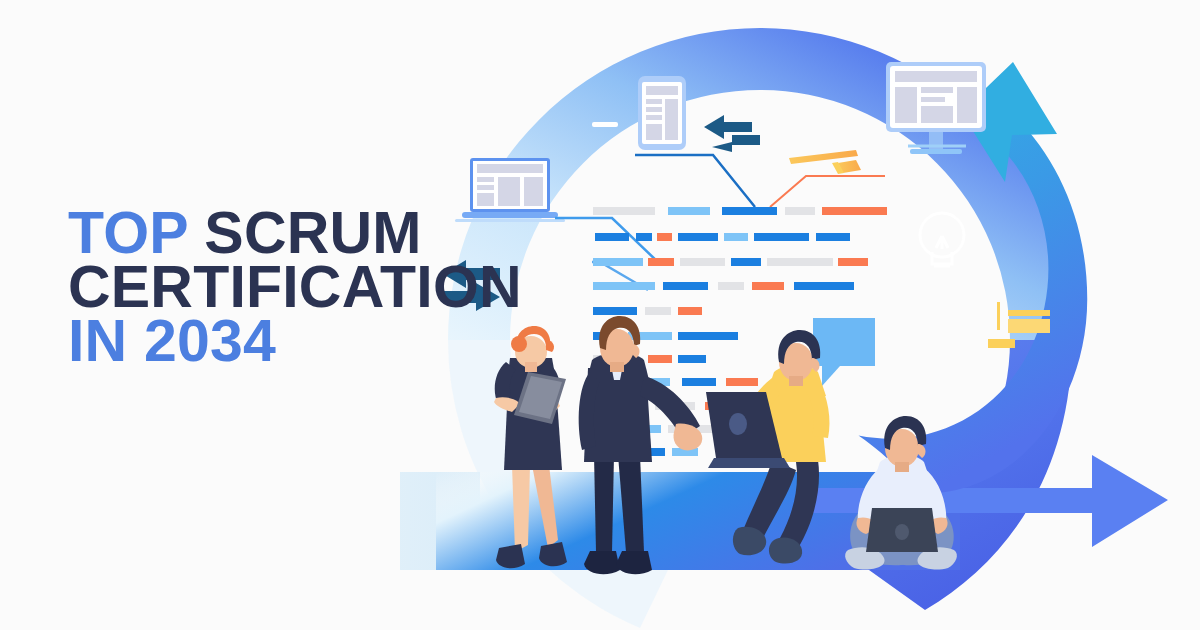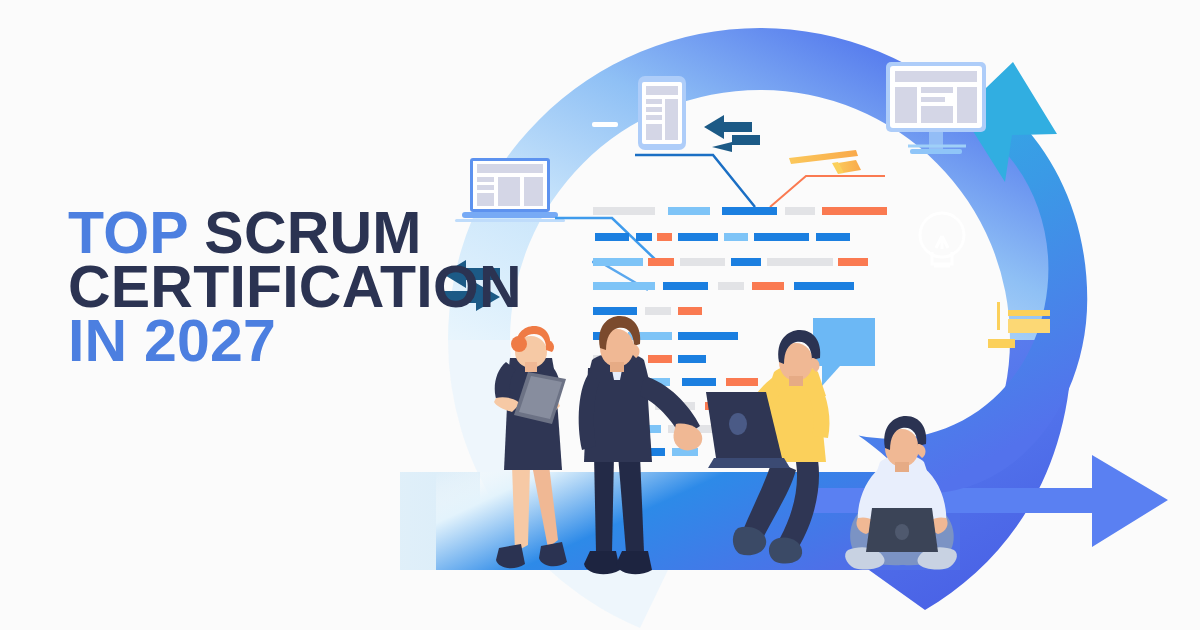--- a/index.html
+++ b/index.html
@@ -361,16 +361,16 @@
 
   </svg>
   </div>
 
   <div id="headline">
     <div class="hl-line">
       <span class="hl-accent">TOP</span>
       <span>SCRUM</span>
     </div>
     <div class="hl-line">CERTIFICATION</div>
-    <div class="hl-line hl-accent">IN 2027</div>
+    <div class="hl-line hl-accent">IN 2034</div>
   </div>
 
 </div>
 
 </body></html>

